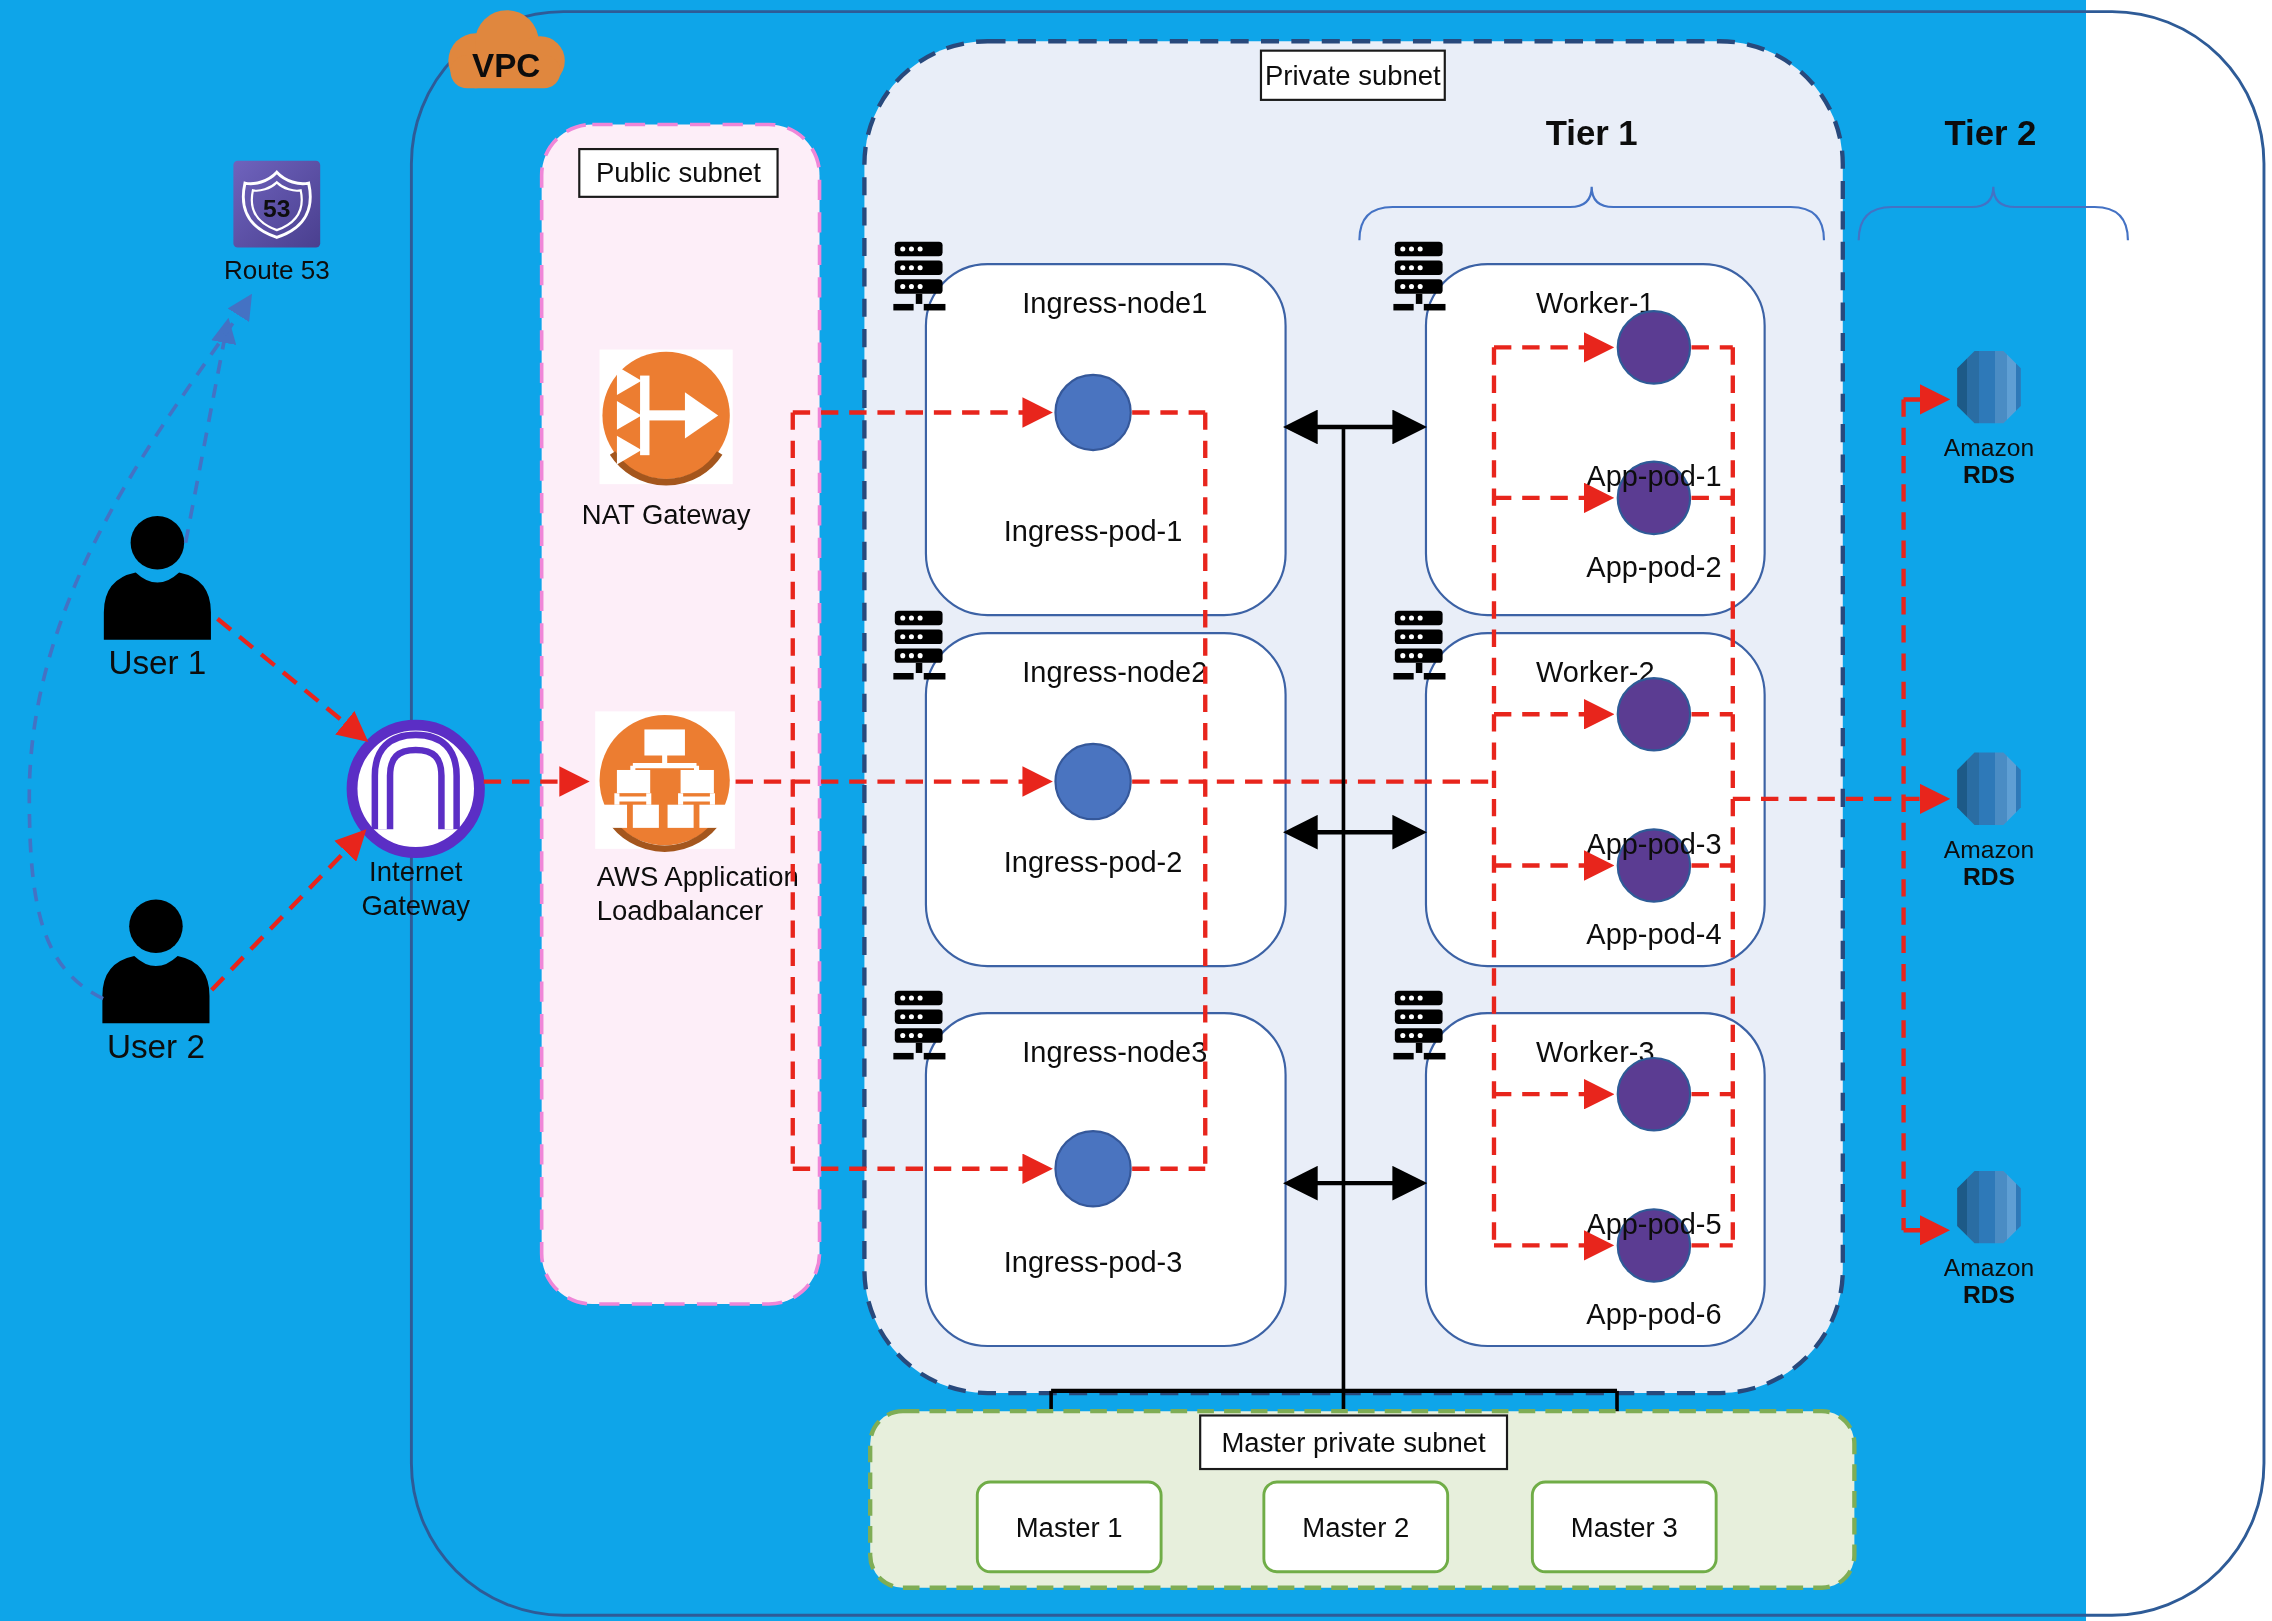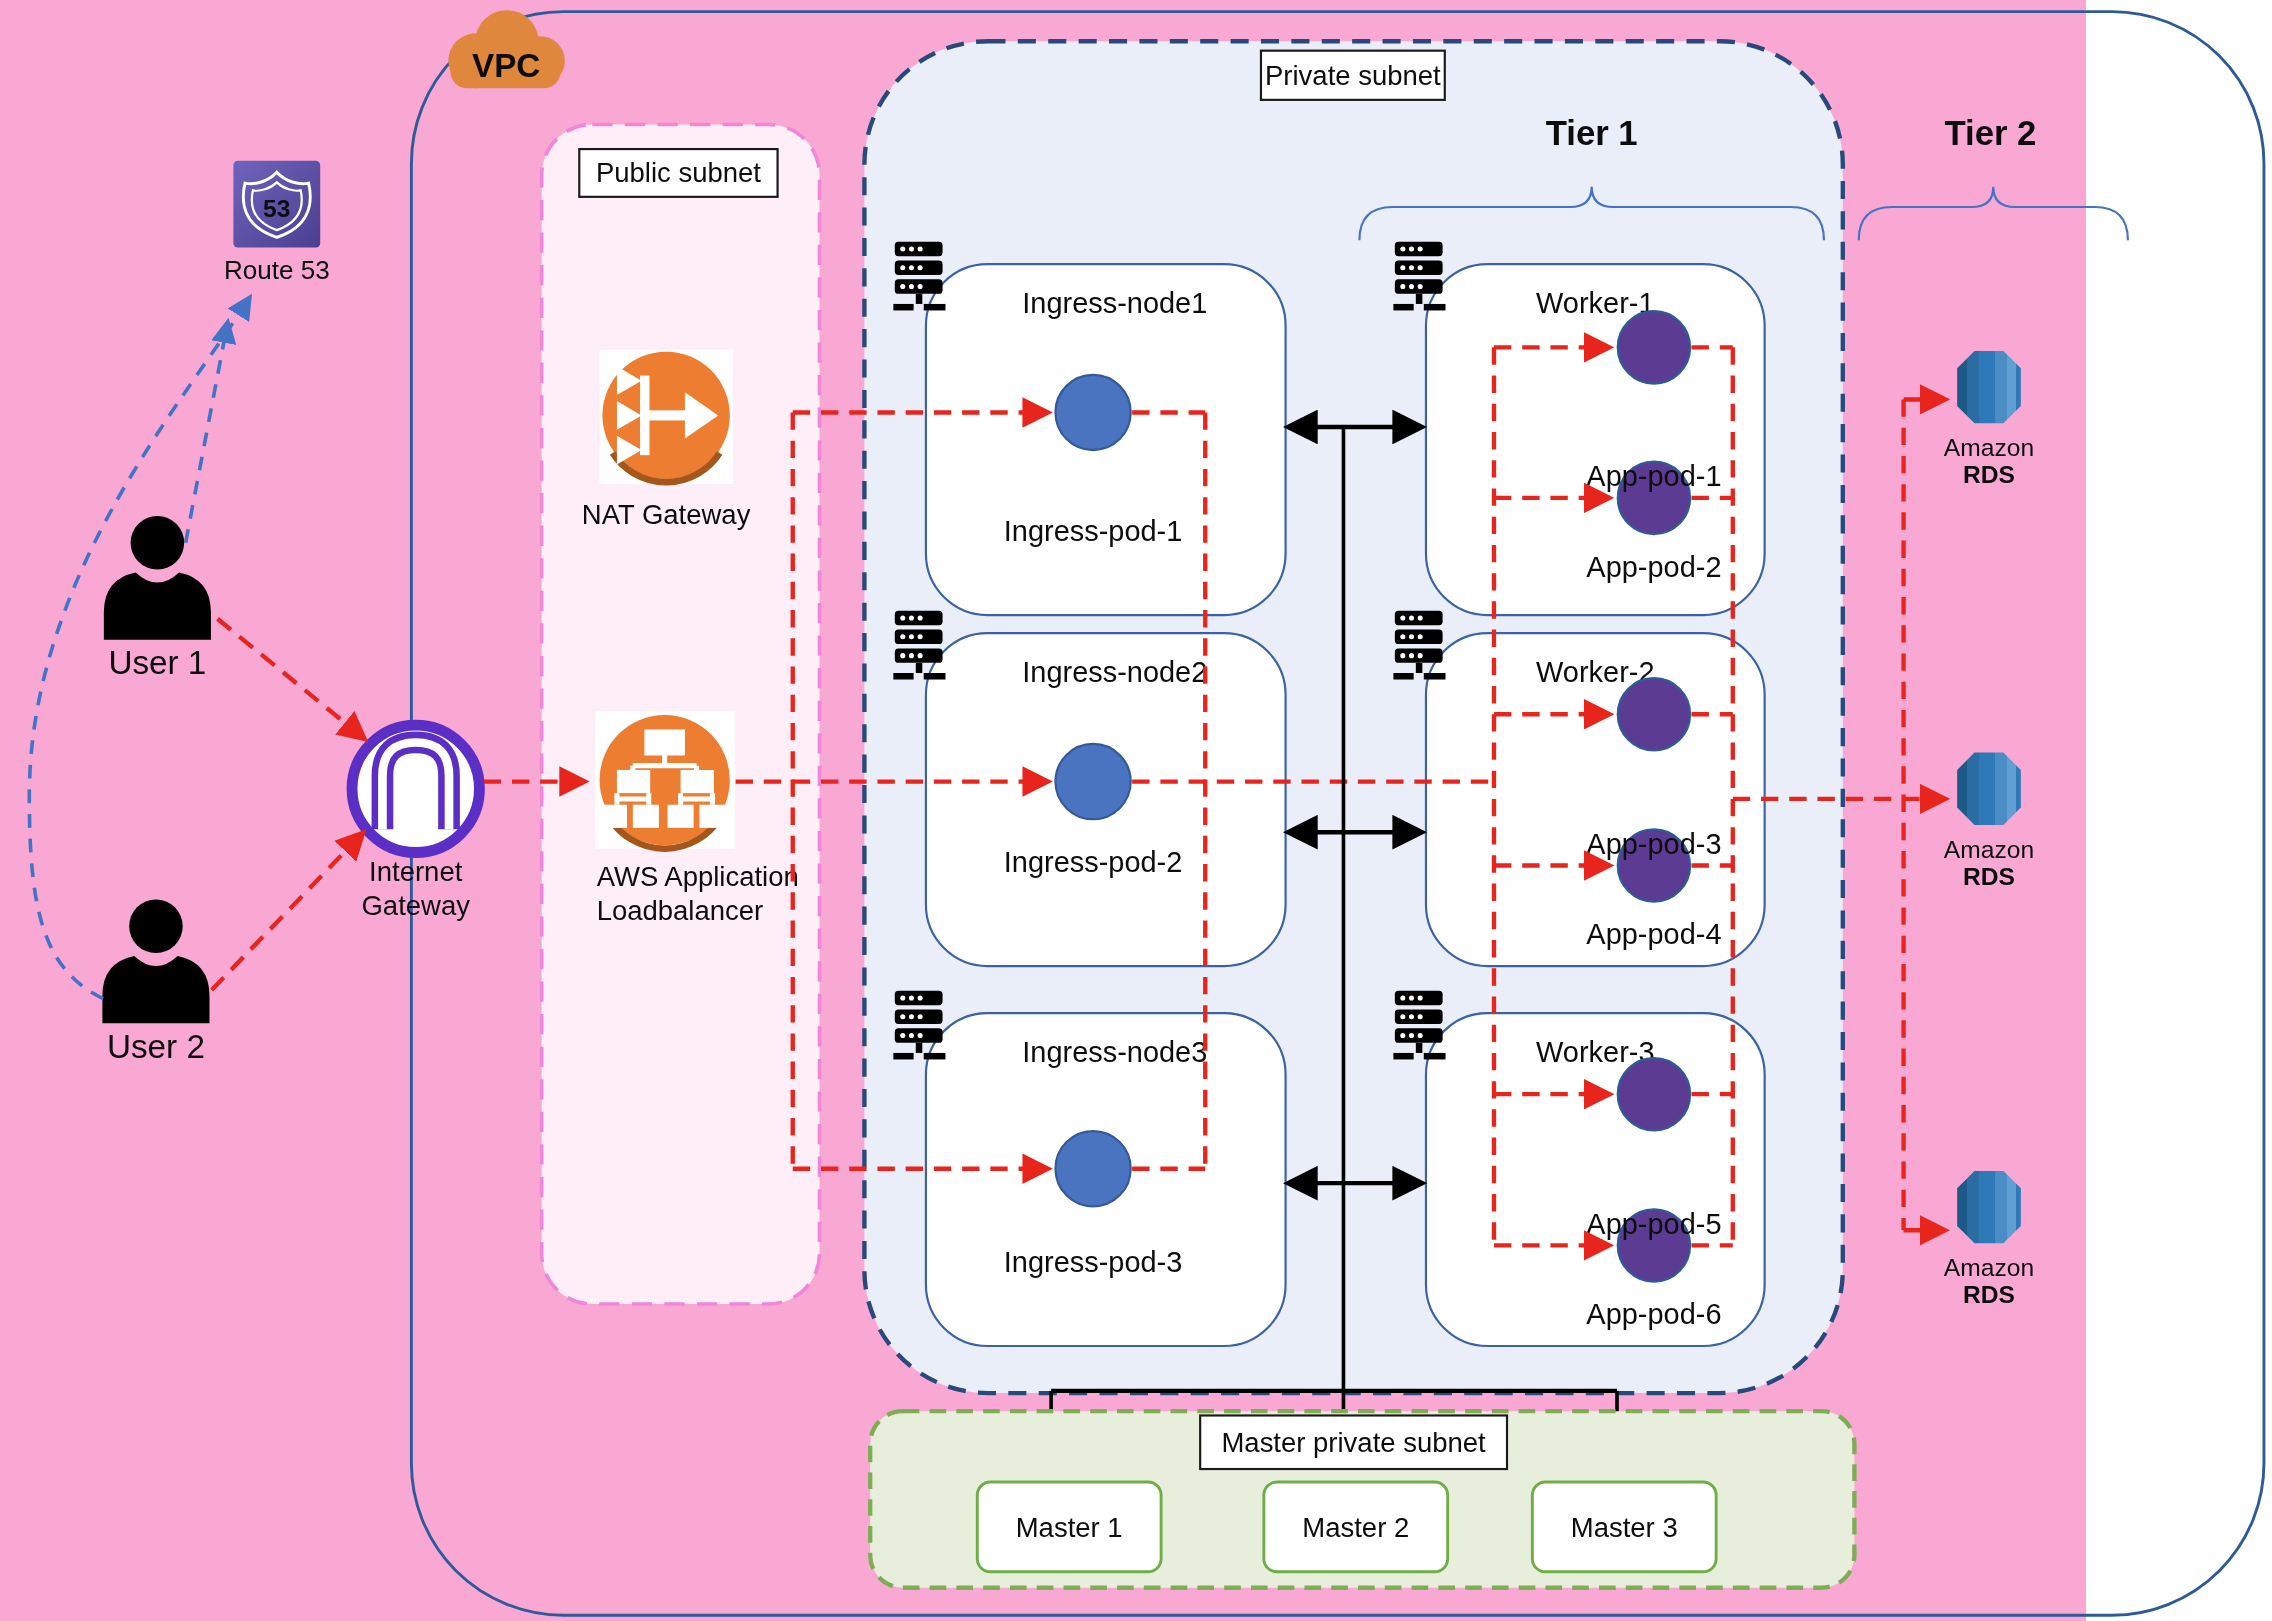--- a/index.html
+++ b/index.html
@@ -1,16 +1,16 @@
 <!DOCTYPE html>
 <html style="font-size:11.6px"><head>
 <meta charset="utf-8">
 <style>
   html,body{margin:0;padding:0;background:#ffffff;}
-  #stage{width:2086px;height:1621px;position:relative;background:#f9a8d4;}
+  #stage{width:2086px;height:1621px;position:relative;background:#0ea5e9;}
   svg{display:block;}
   text{font-family:"Liberation Sans",sans-serif;fill:#0d0d0d;}
   .mid{text-anchor:middle;}
   .t34{font-size:34px;}
   .t36{font-size:36px;}
   .t38{font-size:38px;}
   .t40{font-size:40px;}
   .t46{font-size:46px;}
   .t48{font-size:48px;font-weight:600;}
   .bold{font-weight:bold;}

